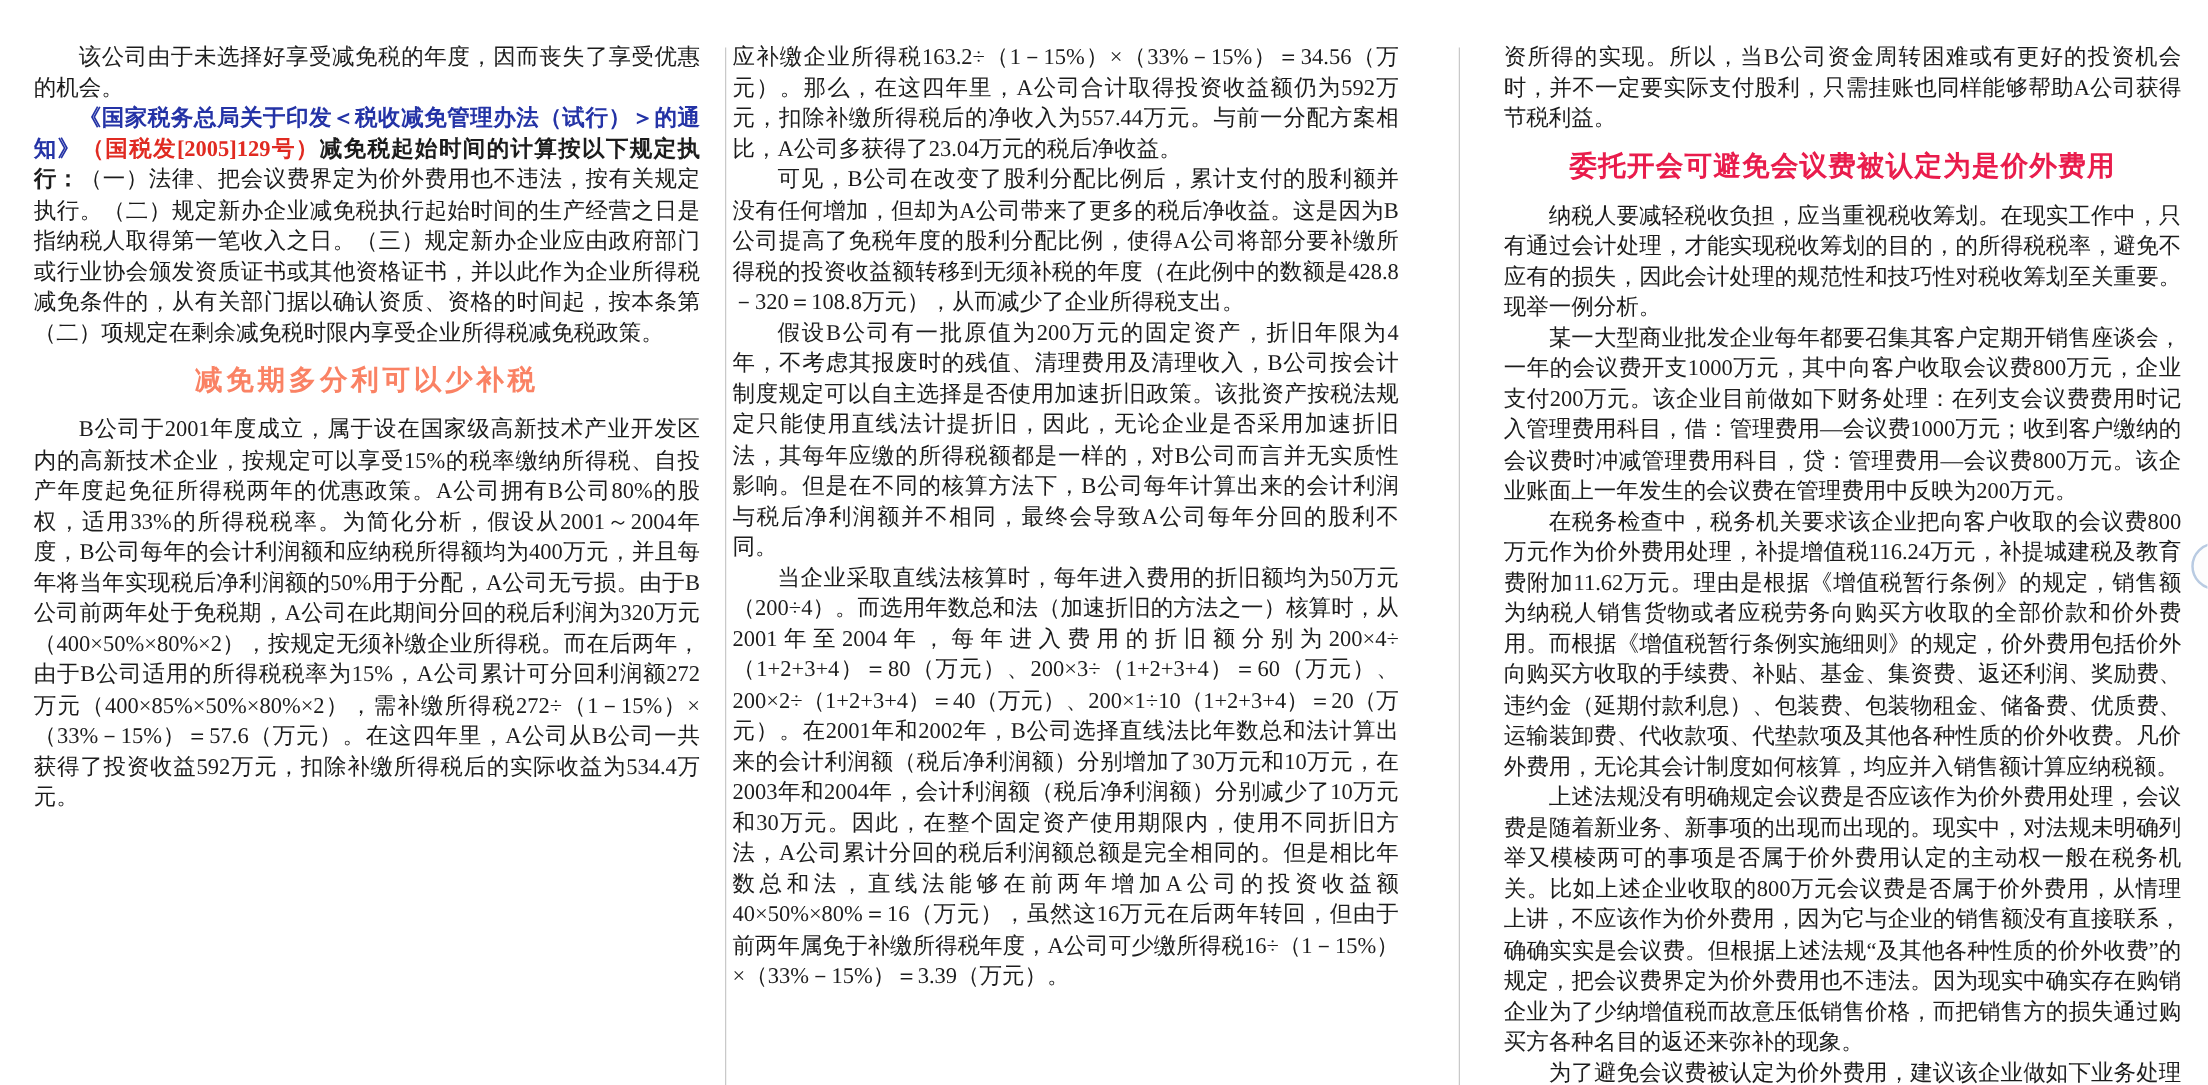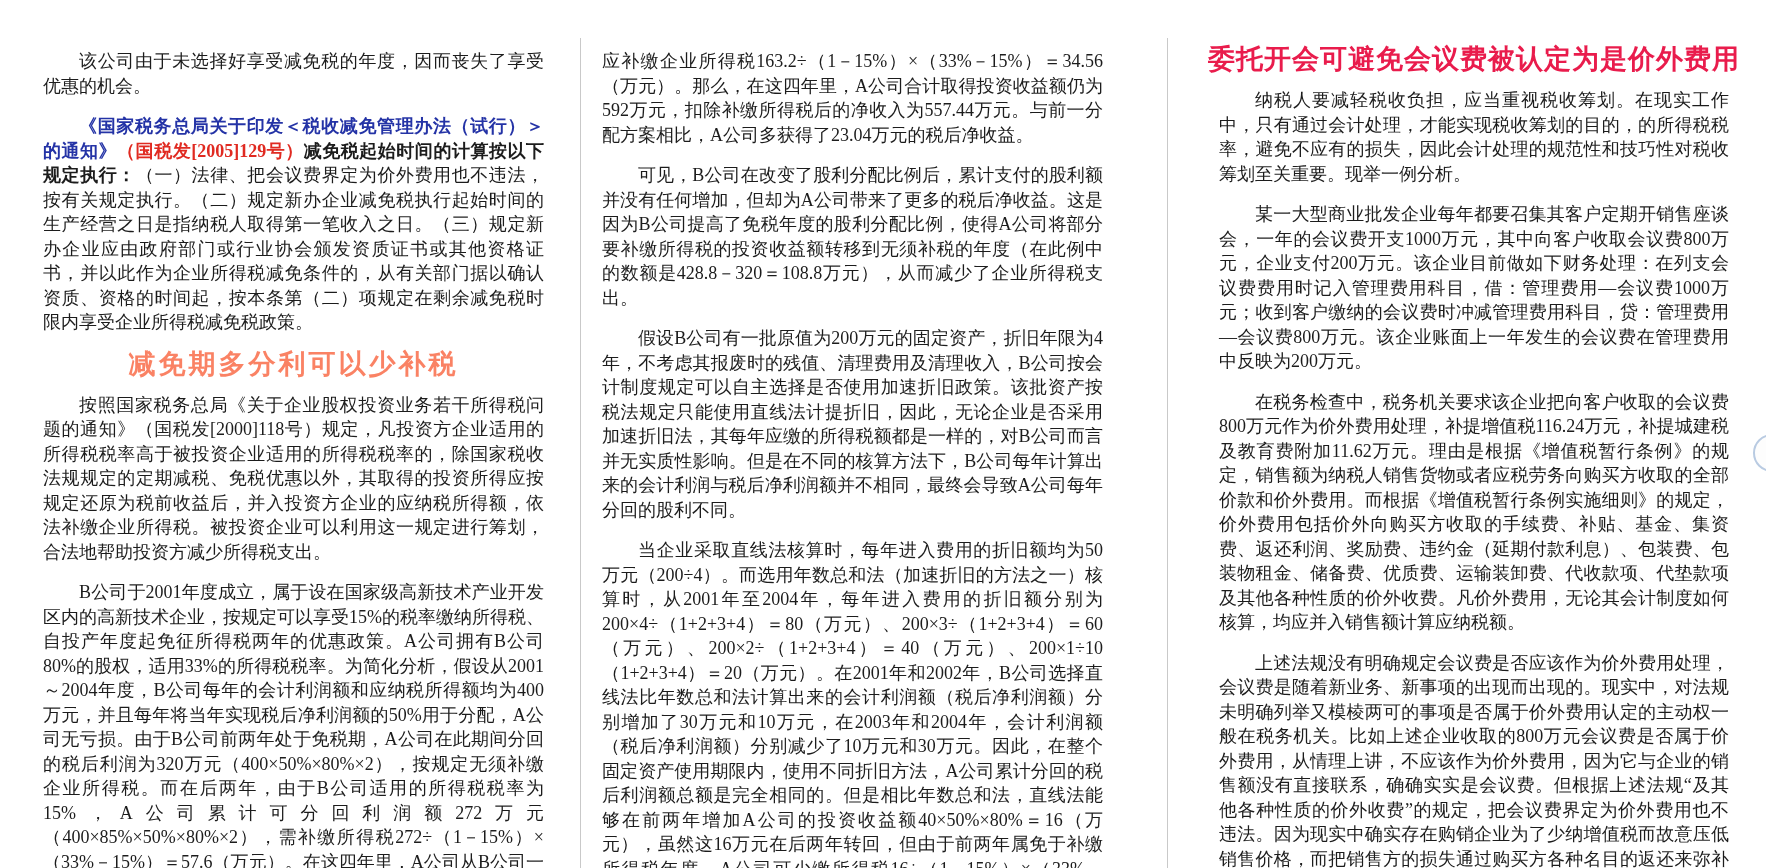--- a/index.html
+++ b/index.html
@@ -17,34 +17,34 @@
     padding-top: 33px;
     font-size: 18px;
     line-height: 24.5px;
     text-align: justify;
     overflow: hidden;
   }
   #col-left   { left: 27px;   width: 533px; }
   #col-middle { left: 586px;  width: 533px; }
   #col-right  { left: 1203px; width: 542px; }
 
-  .para { margin: 16px; text-indent: 2em; }
+  .para { margin: 0; text-indent: 2em; }
   .para.no-indent { text-indent: 0; }
 
   .run-normal    { }
   .run-bold      { font-weight: bold; }
   .run-blue-bold { font-weight: bold; color: var(--accent-blue, #2433a6); }
   .run-red-bold  { font-weight: bold; color: var(--accent-red, #e02a21); }
 
   .article-heading {
     text-align: center;
     font-weight: bold;
     text-indent: 0;
     margin: 13px 0 14px 0;
-    font-size: 27px;
+    font-size: 22px;
     line-height: 26px;
   }
   .article-heading.h1 { color: var(--heading1, #fa8264); letter-spacing: 3px; font-family: Liberation Serif, serif; }
   .article-heading.h2 { color: var(--heading2, #e91c4c); letter-spacing: 1px; }
 
   .v-divider {
     position: absolute;
     top: 38px; bottom: 0;
     width: 1px;
     background: var(--divider, #c9c9c9);
@@ -62,32 +62,32 @@
     box-sizing: border-box;
   }
 </style>
 </head>
 <body>
 
 <div id="col-left" class="page-col">
     <p class="para"><span class="run-normal">该公司由于未选择好享受减免税的年度，因而丧失了享受优惠的机会。</span></p>
     <p class="para"><span class="run-blue-bold">《国家税务总局关于印发＜税收减免管理办法（试行）＞的通知》</span><span class="run-red-bold">（国税发[2005]129号）</span><span class="run-bold">减免税起始时间的计算按以下规定执行：</span><span class="run-normal">（一）法律、把会议费界定为价外费用也不违法，按有关规定执行。（二）规定新办企业减免税执行起始时间的生产经营之日是指纳税人取得第一笔收入之日。（三）规定新办企业应由政府部门或行业协会颁发资质证书或其他资格证书，并以此作为企业所得税减免条件的，从有关部门据以确认资质、资格的时间起，按本条第（二）项规定在剩余减免税时限内享受企业所得税减免税政策。</span></p>
     <div class="article-heading h1">减免期多分利可以少补税</div>
-    <p class="para"><span class="run-normal">按照国家税务总局《关于企业股权投资业务若干所得税问题的通知》（国税发[2000]118号）规定，凡投资方企业适用的所得税税率高于被投资企业适用的所得税税率的，除国家税收法规规定的定期减税、免税优惠以外，其取得的投资所得应按规定还原为税前收益后，并入投资方企业的应纳税所得额，依法补缴企业所得税。被投资企业可以利用这一规定进行筹划，合法地帮助投资方减少所得税支出。</span></p>
     <p class="para"><span class="run-normal">B公司于2001年度成立，属于设在国家级高新技术产业开发区内的高新技术企业，按规定可以享受15%的税率缴纳所得税、自投产年度起免征所得税两年的优惠政策。A公司拥有B公司80%的股权，适用33%的所得税税率。为简化分析，假设从2001～2004年度，B公司每年的会计利润额和应纳税所得额均为400万元，并且每年将当年实现税后净利润额的50%用于分配，A公司无亏损。由于B公司前两年处于免税期，A公司在此期间分回的税后利润为320万元（400×50%×80%×2），按规定无须补缴企业所得税。而在后两年，由于B公司适用的所得税税率为15%，A公司累计可分回利润额272万元（400×85%×50%×80%×2），需补缴所得税272÷（1－15%）×（33%－15%）＝57.6（万元）。在这四年里，A公司从B公司一共获得了投资收益592万元，扣除补缴所得税后的实际收益为534.4万元。</span></p>
   </div>
 <div id="divider-1" class="v-divider"></div>
 <div id="col-middle" class="page-col">
     <p class="para no-indent"><span class="run-normal">应补缴企业所得税163.2÷（1－15%）×（33%－15%）＝34.56（万元）。那么，在这四年里，A公司合计取得投资收益额仍为592万元，扣除补缴所得税后的净收入为557.44万元。与前一分配方案相比，A公司多获得了23.04万元的税后净收益。</span></p>
     <p class="para"><span class="run-normal">可见，B公司在改变了股利分配比例后，累计支付的股利额并没有任何增加，但却为A公司带来了更多的税后净收益。这是因为B公司提高了免税年度的股利分配比例，使得A公司将部分要补缴所得税的投资收益额转移到无须补税的年度（在此例中的数额是428.8－320＝108.8万元），从而减少了企业所得税支出。</span></p>
     <p class="para"><span class="run-normal">假设B公司有一批原值为200万元的固定资产，折旧年限为4年，不考虑其报废时的残值、清理费用及清理收入，B公司按会计制度规定可以自主选择是否使用加速折旧政策。该批资产按税法规定只能使用直线法计提折旧，因此，无论企业是否采用加速折旧法，其每年应缴的所得税额都是一样的，对B公司而言并无实质性影响。但是在不同的核算方法下，B公司每年计算出来的会计利润与税后净利润额并不相同，最终会导致A公司每年分回的股利不同。</span></p>
     <p class="para"><span class="run-normal">当企业采取直线法核算时，每年进入费用的折旧额均为50万元（200÷4）。而选用年数总和法（加速折旧的方法之一）核算时，从2001年至2004年，每年进入费用的折旧额分别为200×4÷（1+2+3+4）＝80（万元）、200×3÷（1+2+3+4）＝60（万元）、200×2÷（1+2+3+4）＝40（万元）、200×1÷10（1+2+3+4）＝20（万元）。在2001年和2002年，B公司选择直线法比年数总和法计算出来的会计利润额（税后净利润额）分别增加了30万元和10万元，在2003年和2004年，会计利润额（税后净利润额）分别减少了10万元和30万元。因此，在整个固定资产使用期限内，使用不同折旧方法，A公司累计分回的税后利润额总额是完全相同的。但是相比年数总和法，直线法能够在前两年增加A公司的投资收益额40×50%×80%＝16（万元），虽然这16万元在后两年转回，但由于前两年属免于补缴所得税年度，A公司可少缴所得税16÷（1－15%）×（33%－15%）＝3.39（万元）。</span></p>
   </div>
 <div id="divider-2" class="v-divider"></div>
 <div id="col-right" class="page-col">
+    <p class="para no-indent"><span class="run-normal">资所得的实现。所以，当B公司资金周转困难或有更好的投资机会时，并不一定要实际支付股利，只需挂账也同样能够帮助A公司获得节税利益。</span></p>
     <div class="article-heading h2">委托开会可避免会议费被认定为是价外费用</div>
     <p class="para"><span class="run-normal">纳税人要减轻税收负担，应当重视税收筹划。在现实工作中，只有通过会计处理，才能实现税收筹划的目的，的所得税税率，避免不应有的损失，因此会计处理的规范性和技巧性对税收筹划至关重要。现举一例分析。</span></p>
     <p class="para"><span class="run-normal">某一大型商业批发企业每年都要召集其客户定期开销售座谈会，一年的会议费开支1000万元，其中向客户收取会议费800万元，企业支付200万元。该企业目前做如下财务处理：在列支会议费费用时记入管理费用科目，借：管理费用—会议费1000万元；收到客户缴纳的会议费时冲减管理费用科目，贷：管理费用—会议费800万元。该企业账面上一年发生的会议费在管理费用中反映为200万元。</span></p>
     <p class="para"><span class="run-normal">在税务检查中，税务机关要求该企业把向客户收取的会议费800万元作为价外费用处理，补提增值税116.24万元，补提城建税及教育费附加11.62万元。理由是根据《增值税暂行条例》的规定，销售额为纳税人销售货物或者应税劳务向购买方收取的全部价款和价外费用。而根据《增值税暂行条例实施细则》的规定，价外费用包括价外向购买方收取的手续费、补贴、基金、集资费、返还利润、奖励费、违约金（延期付款利息）、包装费、包装物租金、储备费、优质费、运输装卸费、代收款项、代垫款项及其他各种性质的价外收费。凡价外费用，无论其会计制度如何核算，均应并入销售额计算应纳税额。</span></p>
     <p class="para"><span class="run-normal">上述法规没有明确规定会议费是否应该作为价外费用处理，会议费是随着新业务、新事项的出现而出现的。现实中，对法规未明确列举又模棱两可的事项是否属于价外费用认定的主动权一般在税务机关。比如上述企业收取的800万元会议费是否属于价外费用，从情理上讲，不应该作为价外费用，因为它与企业的销售额没有直接联系，确确实实是会议费。但根据上述法规“及其他各种性质的价外收费”的规定，把会议费界定为价外费用也不违法。因为现实中确实存在购销企业为了少纳增值税而故意压低销售价格，而把销售方的损失通过购买方各种名目的返还来弥补的现象。</span></p>
     <p class="para"><span class="run-normal">为了避免会议费被认定为价外费用，建议该企业做如下业务处理程序和会计处理的改变：召集客户开销售座谈会，企业不再亲自操办，而是</span></p>
   </div>
 <div class="floating-button"></div>
 
 </body></html>

